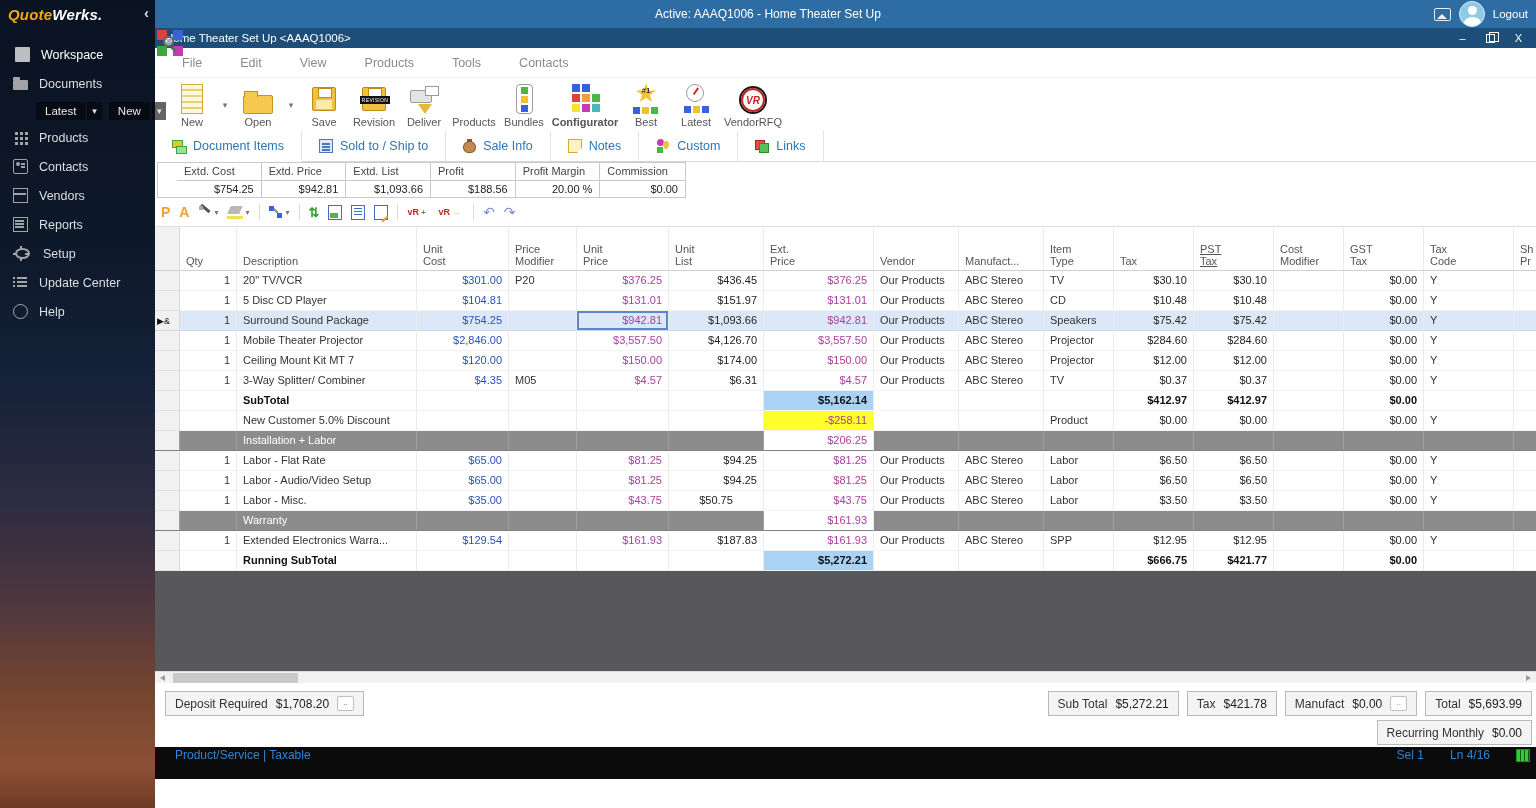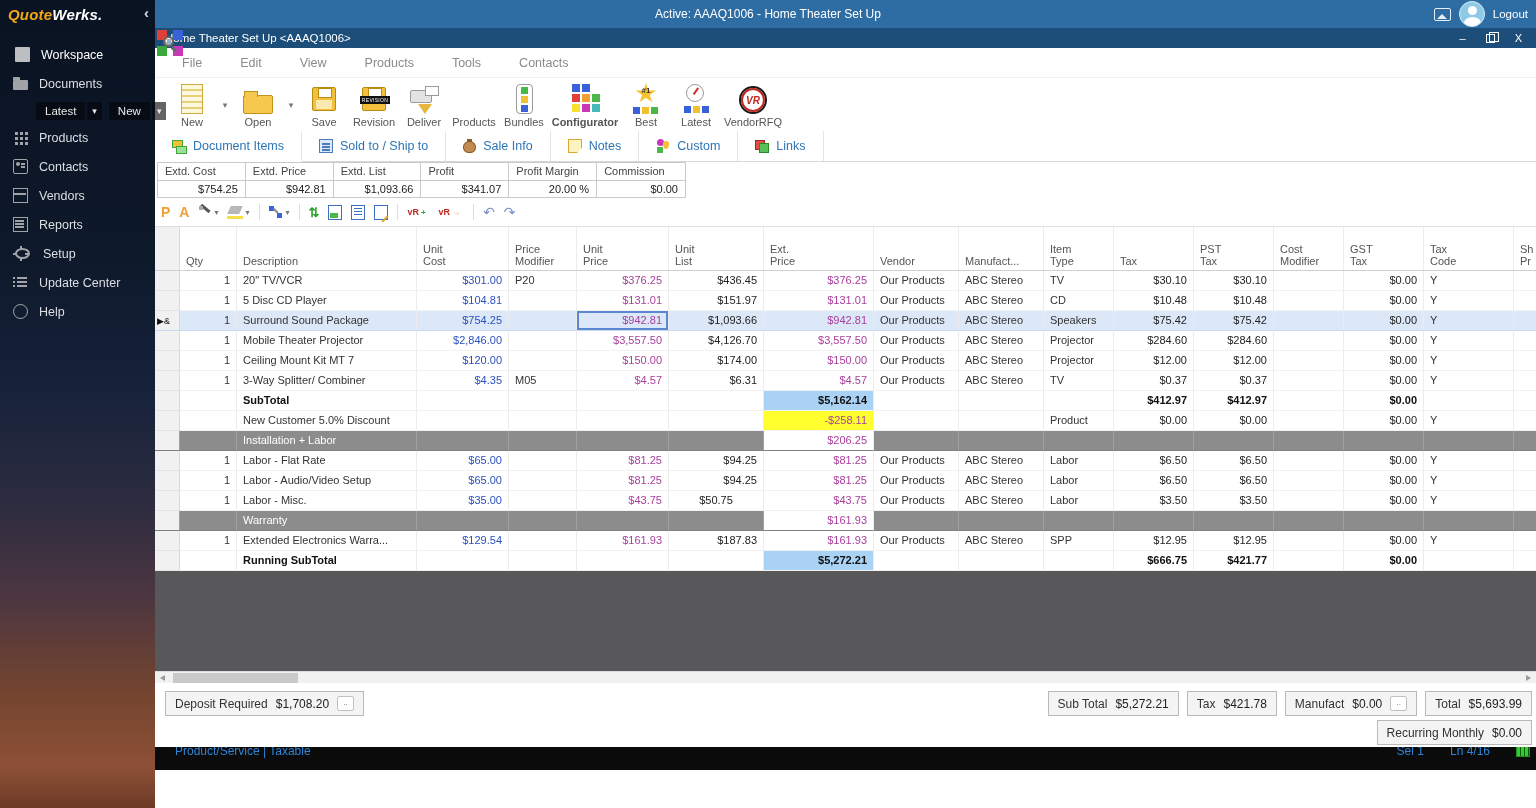--- a/index.html
+++ b/index.html
@@ -122,21 +122,21 @@
   .tabic-custom::after { content:""; position:absolute; left:1px; bottom:0; width:6px; height:6px; background:#49b849; }
   .tabic-custom .drop { position:absolute; right:1px; top:2px; width:6px; height:8px; background:#f0c030; border-radius:50% 50% 50% 50% / 35% 35% 65% 65%; }
   .tabic-links::before { content:""; position:absolute; left:0; top:1px; width:8px; height:8px; background:#e05048; border:1px solid #a02820; }
   .tabic-links::after { content:""; position:absolute; right:0; bottom:0; width:8px; height:8px; background:#58c058; border:1px solid #2a8a2a; }
 
   
   .metarow { height:22px; position:relative; }
   .totals-title { position:absolute; left:4px; top:4px; color:#1e6bb8; font-size:12px; }
   .doc-type { position:absolute; right:2px; top:2px; color:#9a9a9a; font-size:15px; font-weight:bold; letter-spacing:3px; }
   .totals-table { margin-left:2px; width:529px; border:1px solid #c9c9c9; }
-  .tt-row { display:flex; height:17px; }
+  .tt-row { display:flex; height:17px;margin-left:19px; }
   .tt-row + .tt-row { border-top:1px solid #c9c9c9; }
   .tt-cell { width:88px; font-size:11px; line-height:17px; padding:0 7px; border-right:1px solid #c9c9c9; color:#444; white-space:nowrap; overflow:hidden; }
   .tt-cell:last-child { border-right:none; }
   .tt-val { text-align:right; color:#222; }
 
   
   .fmtbar { height:28px; display:flex; align-items:center; gap:9px; padding-left:6px; font-size:13px; }
   .fmt { color:#888; display:flex; align-items:center; gap:2px; }
   .fmt .caret { font-size:8px; color:#777; }
   .fmt-p, .fmt-a { color:#f0a030; font-weight:bold; font-size:14px; }
@@ -194,21 +194,21 @@
   
   .footer { height:64px; position:relative; background:#fff; }
   .fbox { border:1px solid #b9b9b9; background:#f4f4f4; height:25px; display:flex; align-items:center; padding:0 9px; font-size:12px; color:#333; gap:8px; }
   .fbox .fv { color:#222; }
   .more-btn { width:17px; height:15px; background:#fff; border:1px solid #c0c0c0; border-radius:2px; font-size:8px; line-height:11px; text-align:center; color:#666; }
   .deposit { position:absolute; left:10px; top:8px; }
   .ftotals { position:absolute; right:4px; top:8px; display:flex; gap:8px; }
   .recurring { position:absolute; right:4px; top:37px; }
 
   
-  .statusbar { height:23px; background:#0b0b0b; display:flex; align-items:center; color:#2f84d6; font-size:12px; padding:0 6px 16px 20px; }
+  .statusbar { height:32px; background:#0b0b0b; display:flex; align-items:center; color:#2f84d6; font-size:12px; padding:0 6px 16px 20px; }
   .sb-left { flex:1; }
   .sb-right { display:flex; align-items:center; gap:26px; }
   .grid-icon { width:14px; height:13px; border:1px solid #1f8f1f; background-image:repeating-linear-gradient(90deg,#33cc33 0 3px,#0a5a0a 3px 4px), repeating-linear-gradient(0deg,rgba(255,255,255,.25) 0 3px, rgba(0,0,0,.35) 3px 4px); background-color:#2aa02a; }
 </style>
 </head>
 <body>
 
 <div id="screen">
 
   <div class="topbar">
@@ -414,21 +414,21 @@
         <span class="tt-cell">Extd. Price</span>
         <span class="tt-cell">Extd. List</span>
         <span class="tt-cell">Profit</span>
         <span class="tt-cell">Profit Margin</span>
         <span class="tt-cell">Commission</span>
       </div>
       <div class="tt-row">
         <span class="tt-cell tt-val">$754.25</span>
         <span class="tt-cell tt-val">$942.81</span>
         <span class="tt-cell tt-val">$1,093.66</span>
-        <span class="tt-cell tt-val">$341.07</span>
+        <span class="tt-cell tt-val">$188.56</span>
         <span class="tt-cell tt-val">20.00 %</span>
         <span class="tt-cell tt-val">$0.00</span>
       </div>
     </div>
 
     <div class="fmtbar">
       <span class="fmt fmt-p">P</span>
       <span class="fmt fmt-a">A</span>
       <span class="fmt">
           <span class="fmt-wand"></span>
@@ -505,21 +505,21 @@
             <span>Manufact...</span>
           </div>
           <div class="gh" style="width: 70px;">
             <span>Item</span>
             <span>Type</span>
           </div>
           <div class="gh" style="width: 80px;">
             <span></span>
             <span>Tax</span>
           </div>
-          <div class="gh" style="width: 80px;">
+          <div class="gh" style="width: 80px; text-decoration: underline;">
             <span>PST</span>
             <span>Tax</span>
           </div>
           <div class="gh" style="width: 70px;">
             <span>Cost</span>
             <span>Modifier</span>
           </div>
           <div class="gh" style="width: 80px;">
             <span>GST</span>
             <span>Tax</span>

